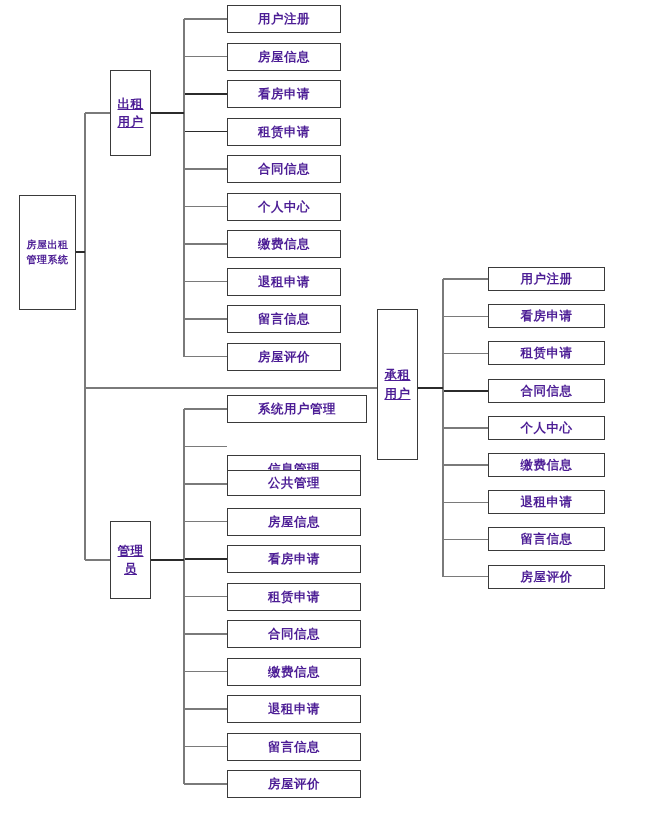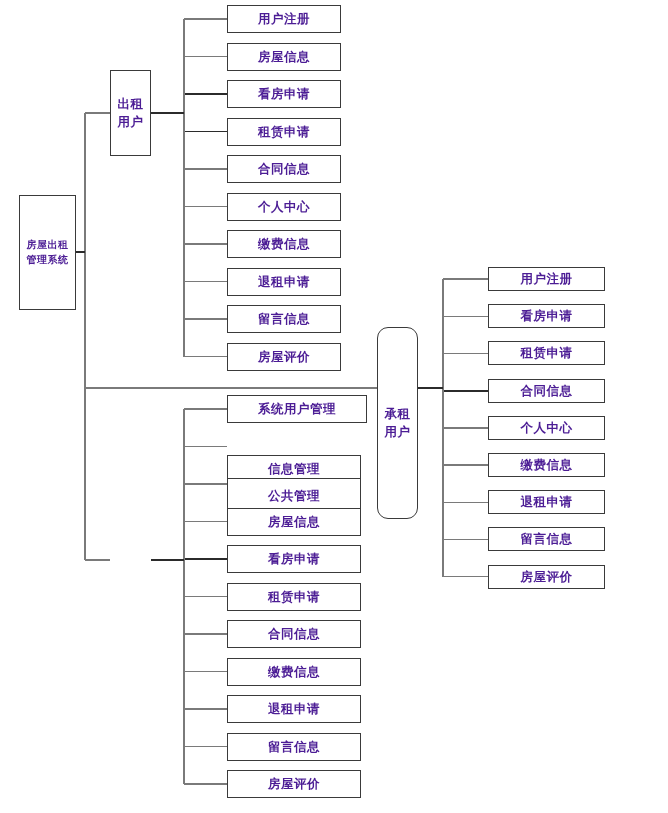--- a/index.html
+++ b/index.html
@@ -37,20 +37,21 @@
     letter-spacing: 0.5px;
     line-height: 1.45;
     z-index: 2;
   }
   .node.leaf {
     font-size: 12.5px;
   }
   .node.branch {
     font-size: 12.5px;
     padding: 0 6px;
+    text-decoration: underline;
   }
   .node.root {
     font-size: 10px;
     padding: 16px 4px;
   }
 </style>
 </head>
 <body>
 
 <div id="canvas">
@@ -100,24 +101,27 @@
     </svg>
 
   <div class="node root" style="left:19px; top:195px; width:57px; height:115px;">
     <span>房屋出租管理系统</span>
   </div>
 
   <div class="node branch" style="left:110px; top:70px; width:41px; height:86px;">
     <span>出租用户</span>
   </div>
 
-  <div class="node branch" style="left:377px; top:327px; width:41px; height:192px;border-radius:11px;">
+  <div class="node branch" style="left:377px; top:309px; width:41px; height:151px;">
     <span>承租用户</span>
   </div>
 
+  <div class="node branch" style="left:110px; top:521px; width:41px; height:78px;">
+    <span>管理员</span>
+  </div>
 
   <div id="leaf-layer">
       <div class="node leaf" style="left: 227px; top: 5px; width: 114px; height: 28px;">
         <span>用户注册</span>
       </div>
       <div class="node leaf" style="left: 227px; top: 43px; width: 114px; height: 28px;">
         <span>房屋信息</span>
       </div>
       <div class="node leaf" style="left: 227px; top: 80px; width: 114px; height: 28px;">
         <span>看房申请</span>
@@ -169,21 +173,21 @@
       </div>
       <div class="node leaf" style="left: 488px; top: 565px; width: 117px; height: 24px;">
         <span>房屋评价</span>
       </div>
       <div class="node leaf" style="left: 227px; top: 395px; width: 140px; height: 28px;">
         <span>系统用户管理</span>
       </div>
       <div class="node leaf" style="left: 227px; top: 455px; width: 134px; height: 28px;">
         <span>信息管理</span>
       </div>
-      <div class="node leaf" style="left: 227px; top: 470px; width: 134px; height: 36px; margin-top: 8px;">
+      <div class="node leaf" style="left: 227px; top: 470px; width: 134px; height: 26px;">
         <span>公共管理</span>
       </div>
       <div class="node leaf" style="left: 227px; top: 508px; width: 134px; height: 28px;">
         <span>房屋信息</span>
       </div>
       <div class="node leaf" style="left: 227px; top: 545px; width: 134px; height: 28px;">
         <span>看房申请</span>
       </div>
       <div class="node leaf" style="left: 227px; top: 583px; width: 134px; height: 28px;">
         <span>租赁申请</span>

